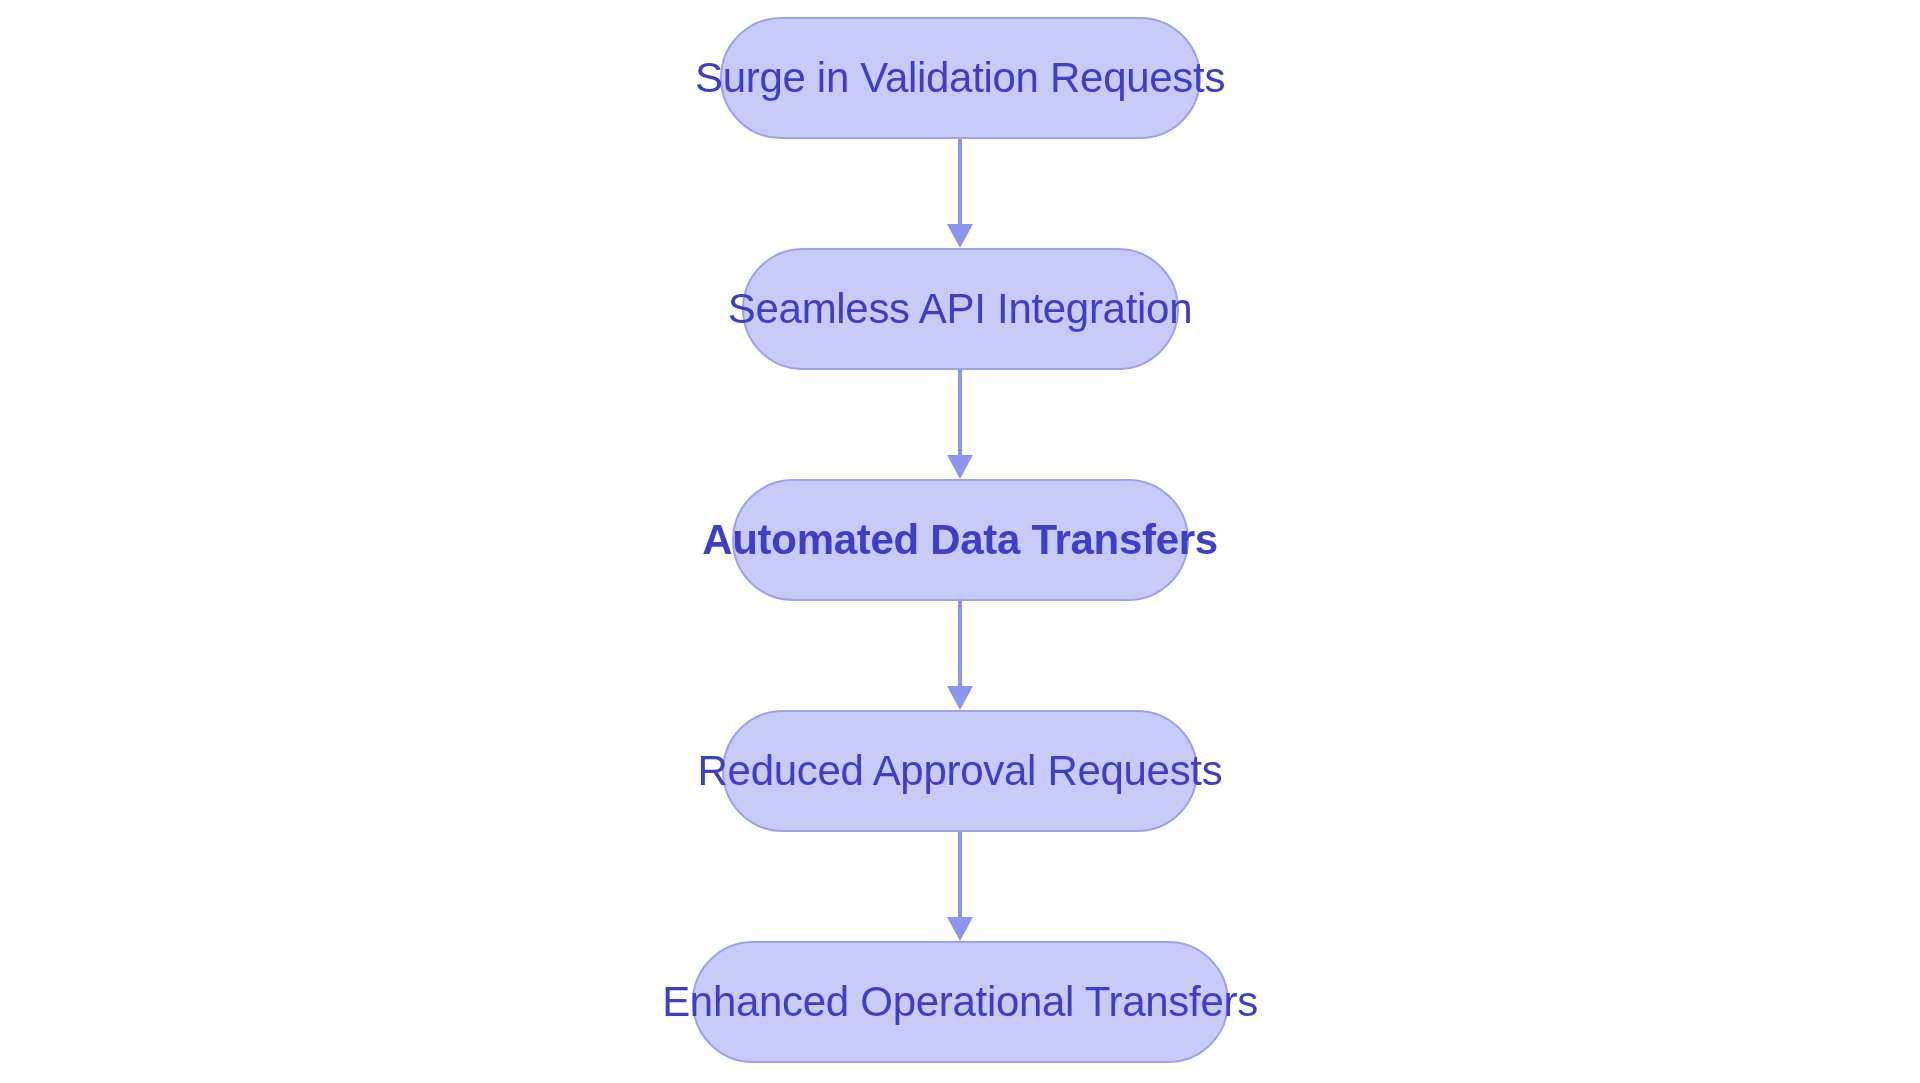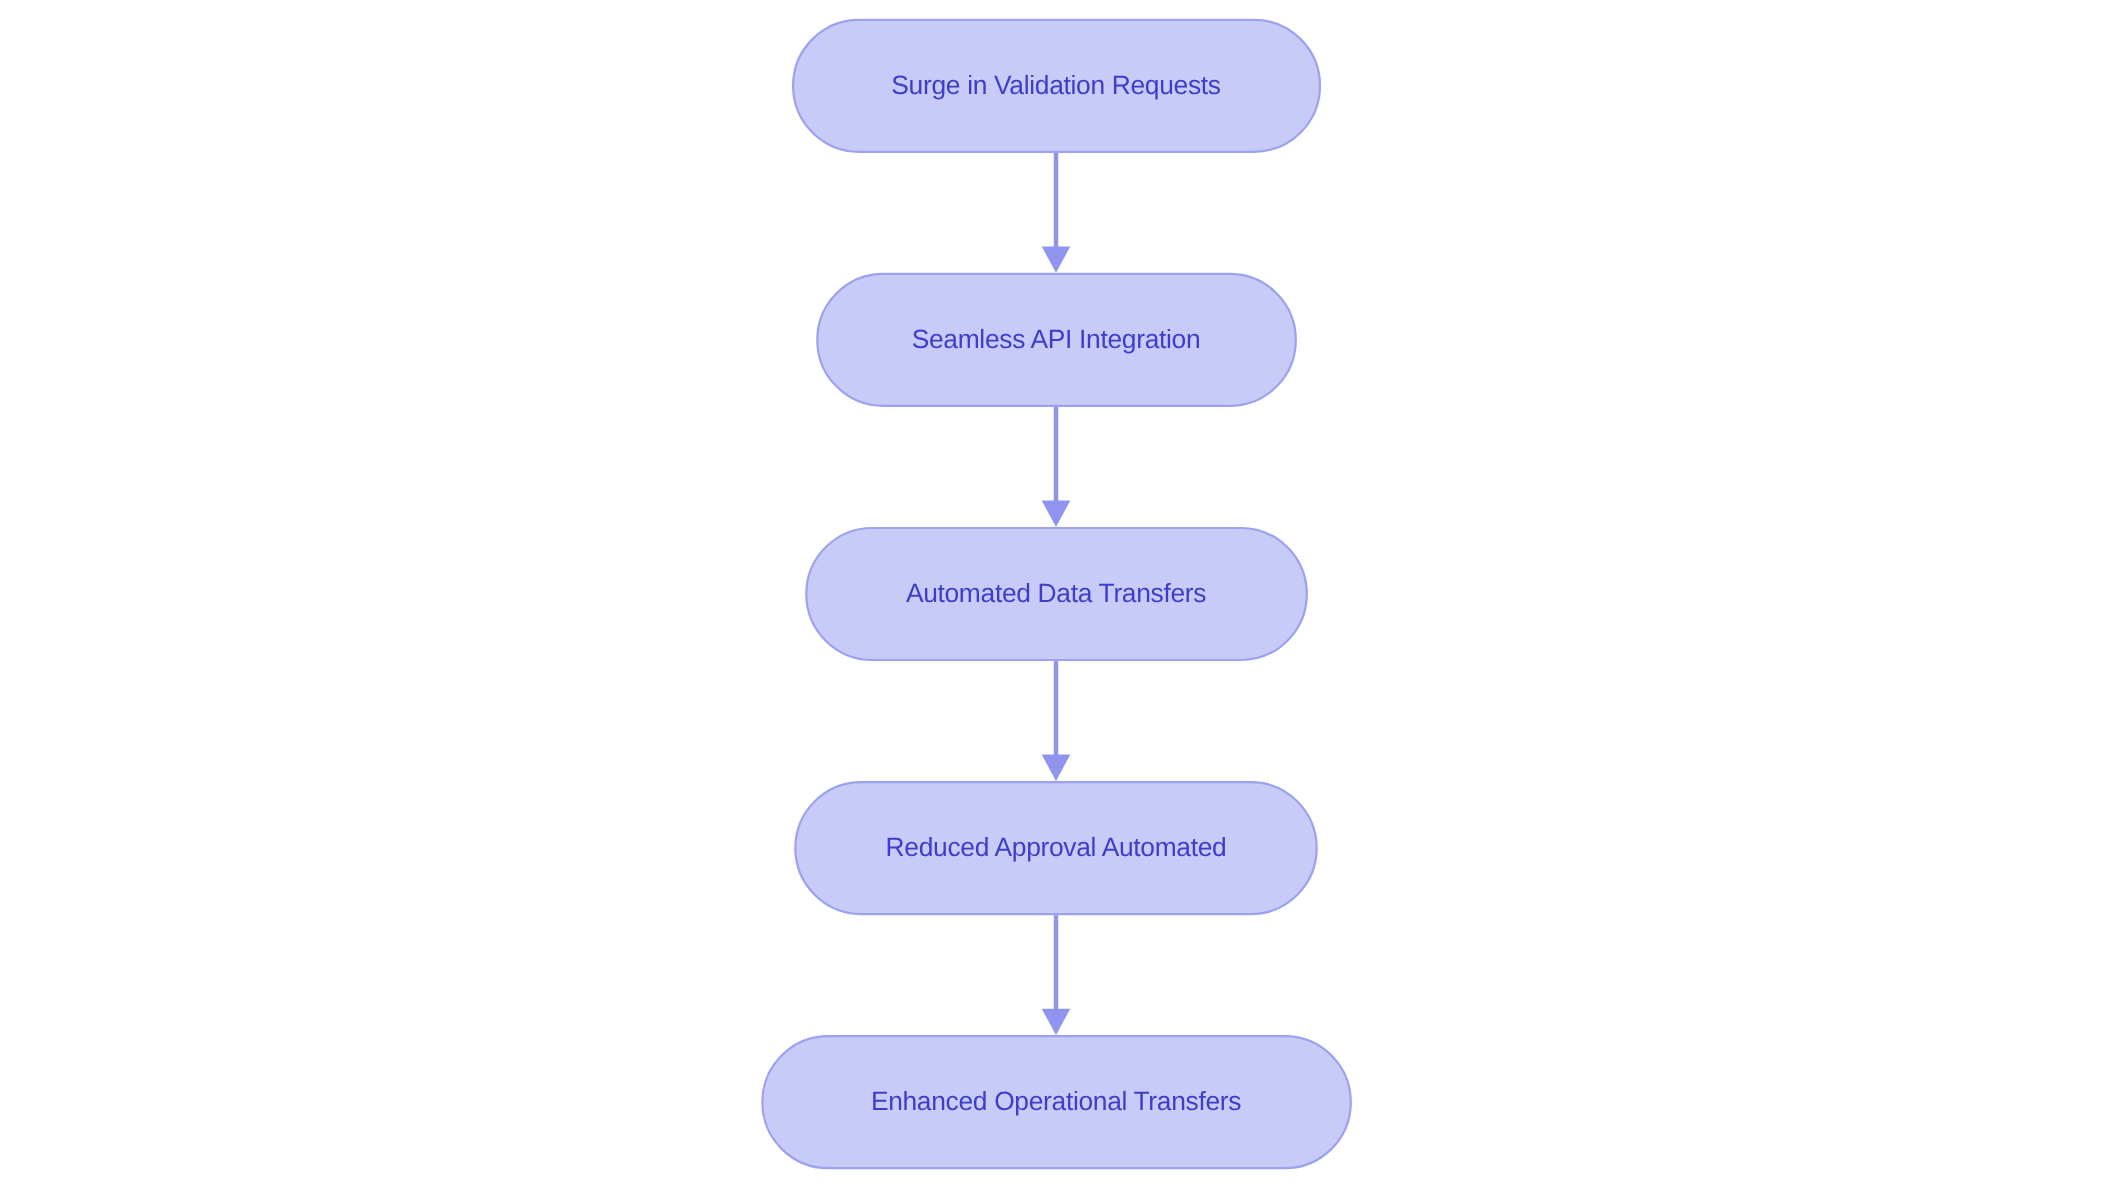--- a/index.html
+++ b/index.html
@@ -24,31 +24,31 @@
     flex-direction: column;
     align-items: center;
     padding-top: 17px;
   }
   .node {
     height: 122px;
     border-radius: 61px;
     background: var(--node-fill);
     border: 2px solid var(--node-border);
     color: var(--node-text);
-    font-size: 24px;
+    font-size: 42px;
     letter-spacing: -0.3px;
     display: flex;
     align-items: center;
     justify-content: center;
     white-space: nowrap;
     flex: 0 0 auto;
   }
   .node.n1 { width: 481px; }
   .node.n2 { width: 437px; text-align: right; }
-  .node.n3 { width: 457px; }
+  .node.n3 { width: 457px; font-weight: bold; }
   .node.n4 { width: 476px; }
   .node.n5 { width: 537px; }
   .connector {
     height: 109px;
     display: flex;
     flex-direction: column;
     align-items: center;
     flex: 0 0 auto;
   }
   .connector .line {
@@ -92,21 +92,21 @@
   <div class="node n3">
     <span>Automated Data Transfers</span>
   </div>
 
   <div class="connector">
     <div class="line"></div>
     <div class="head"></div>
   </div>
 
   <div class="node n4">
-    <span>Reduced Approval Automated</span>
+    <span>Reduced Approval Requests</span>
   </div>
 
   <div class="connector">
     <div class="line"></div>
     <div class="head"></div>
   </div>
 
   <div class="node n5">
     <span>Enhanced Operational Transfers</span>
   </div>

